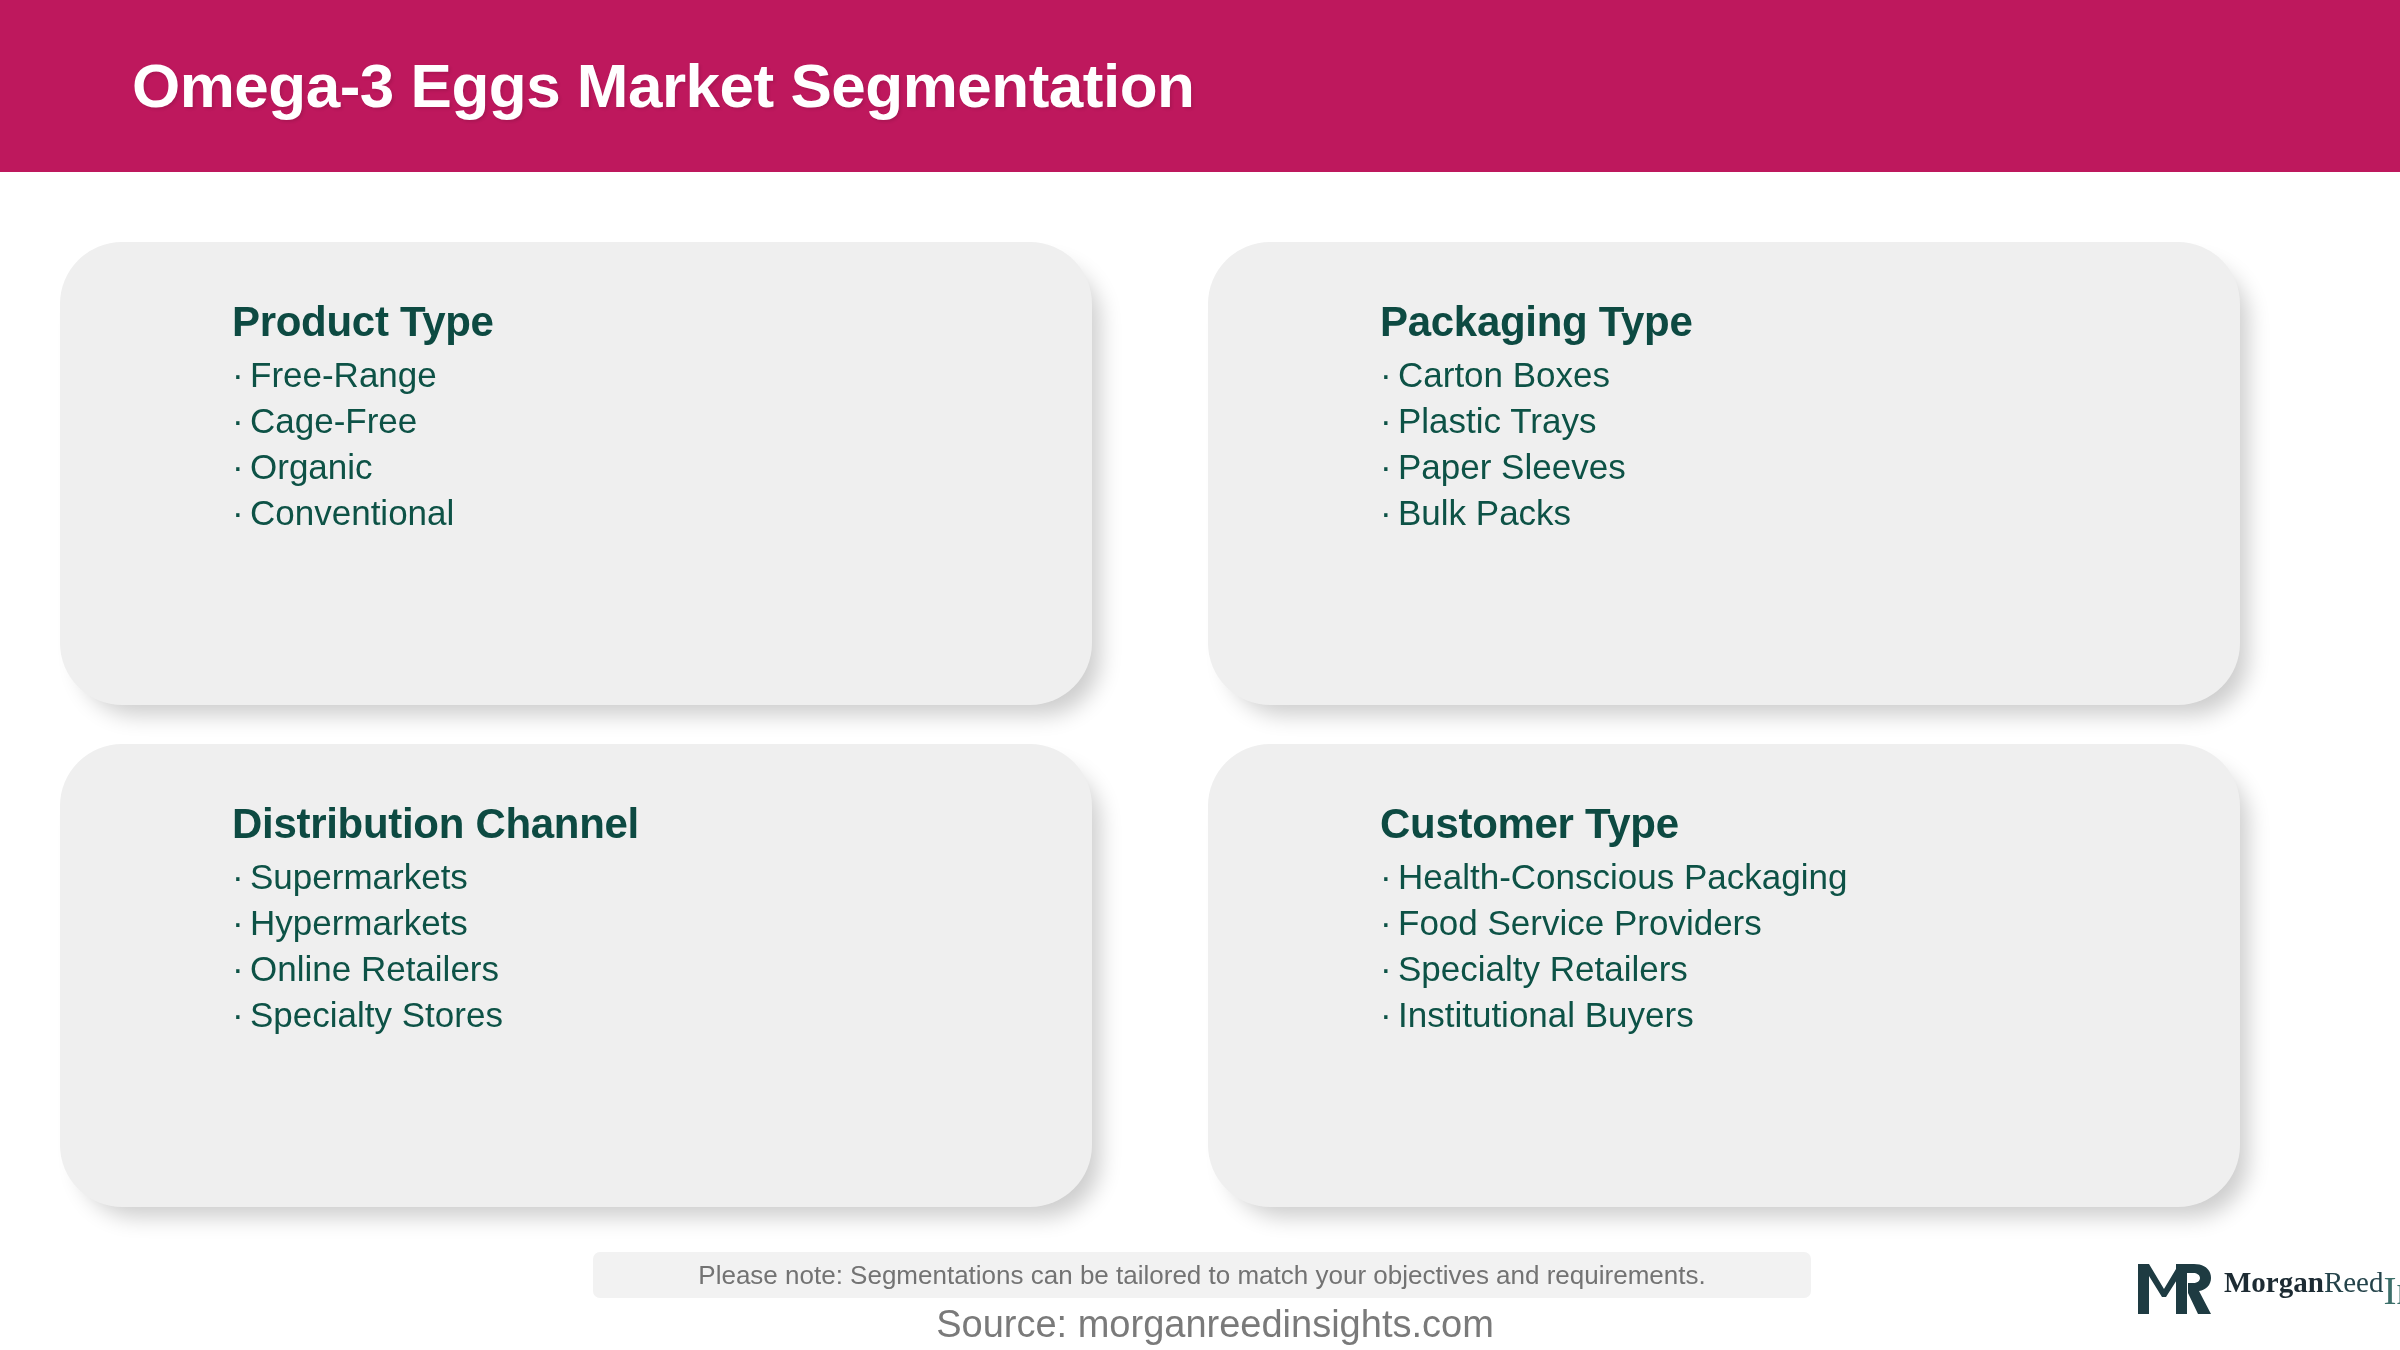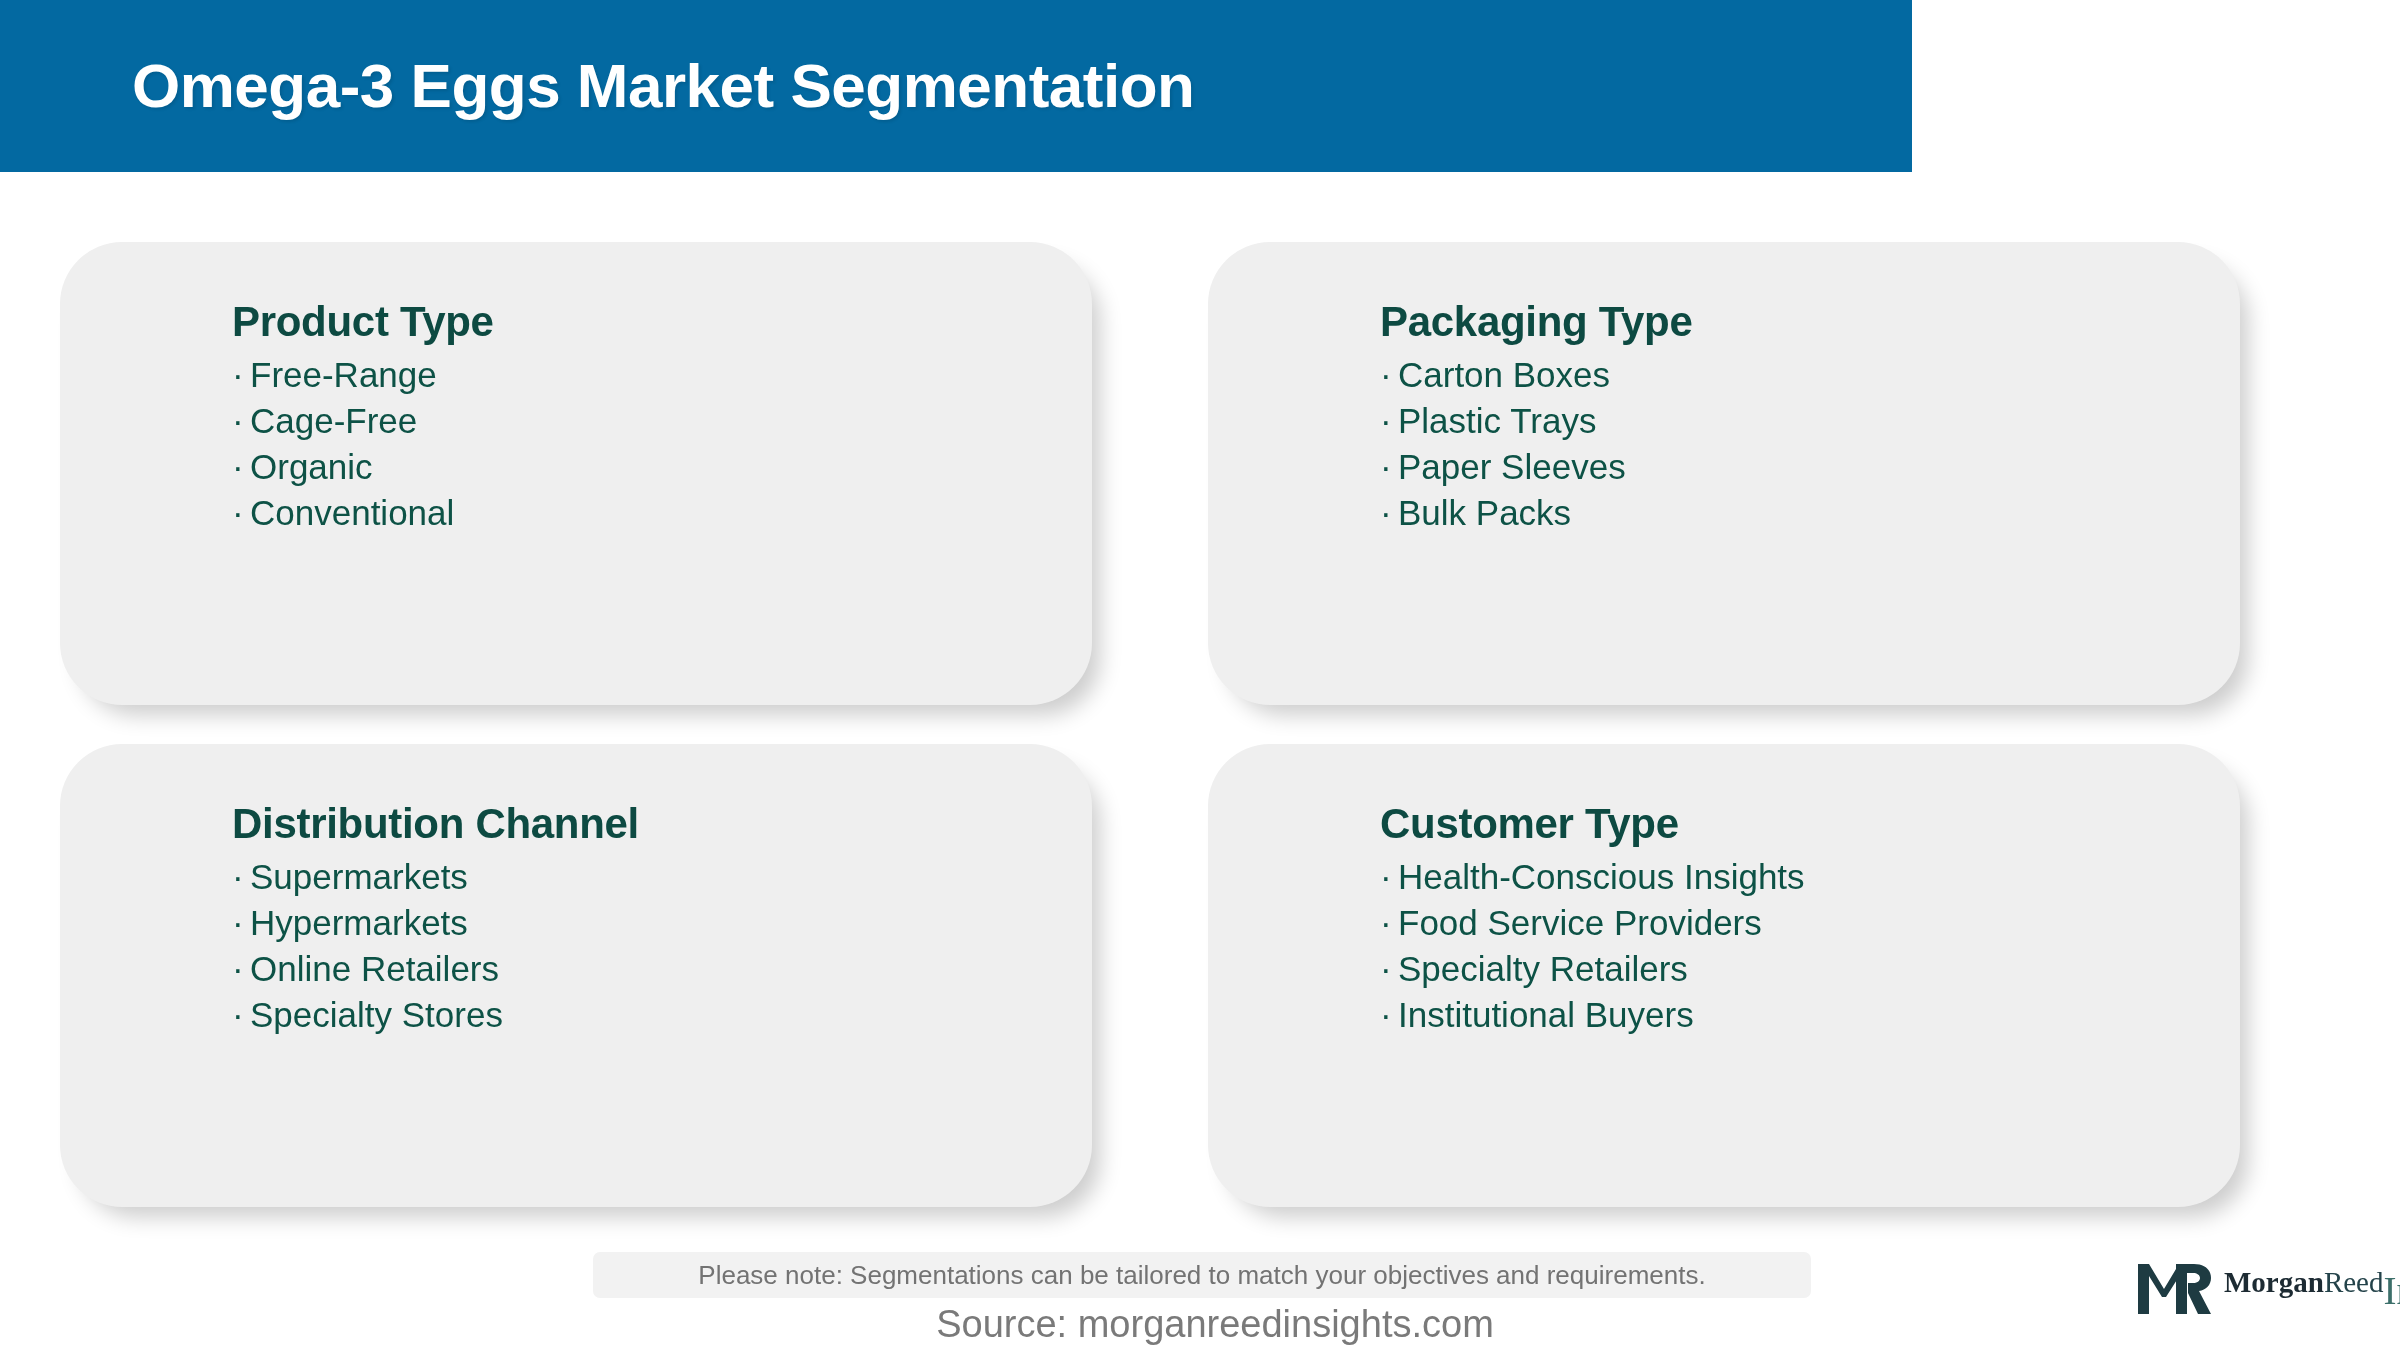--- a/index.html
+++ b/index.html
@@ -18,23 +18,23 @@
     width: 2400px;
     height: 1350px;
     background: #ffffff;
   }
 
   
   .header {
     position: absolute;
     left: 0;
     top: 0;
-    width: 1912px;
+    width: 2400px;
     height: 172px;
-    background: #0369a1;
+    background: #be185d;
     display: flex;
     align-items: center;
   }
 
   .header-title {
     margin-left: 132px;
     color: #ffffff;
     font-size: 62px;
     font-weight: bold;
     letter-spacing: -0.5px;
@@ -219,21 +219,21 @@
           <li><span class="bullet">·</span><span>Online Retailers</span></li>
           <li><span class="bullet">·</span><span>Specialty Stores</span></li>
         </ul>
       </div>
     </div>
 
     <div class="card">
       <div class="card-inner">
         <div class="card-title">Customer Type</div>
         <ul class="card-list">
-          <li><span class="bullet">·</span><span>Health-Conscious Insights</span></li>
+          <li><span class="bullet">·</span><span>Health-Conscious Packaging</span></li>
           <li><span class="bullet">·</span><span>Food Service Providers</span></li>
           <li><span class="bullet">·</span><span>Specialty Retailers</span></li>
           <li><span class="bullet">·</span><span>Institutional Buyers</span></li>
         </ul>
       </div>
     </div>
 
   </div>
 
   <div class="note-banner">

